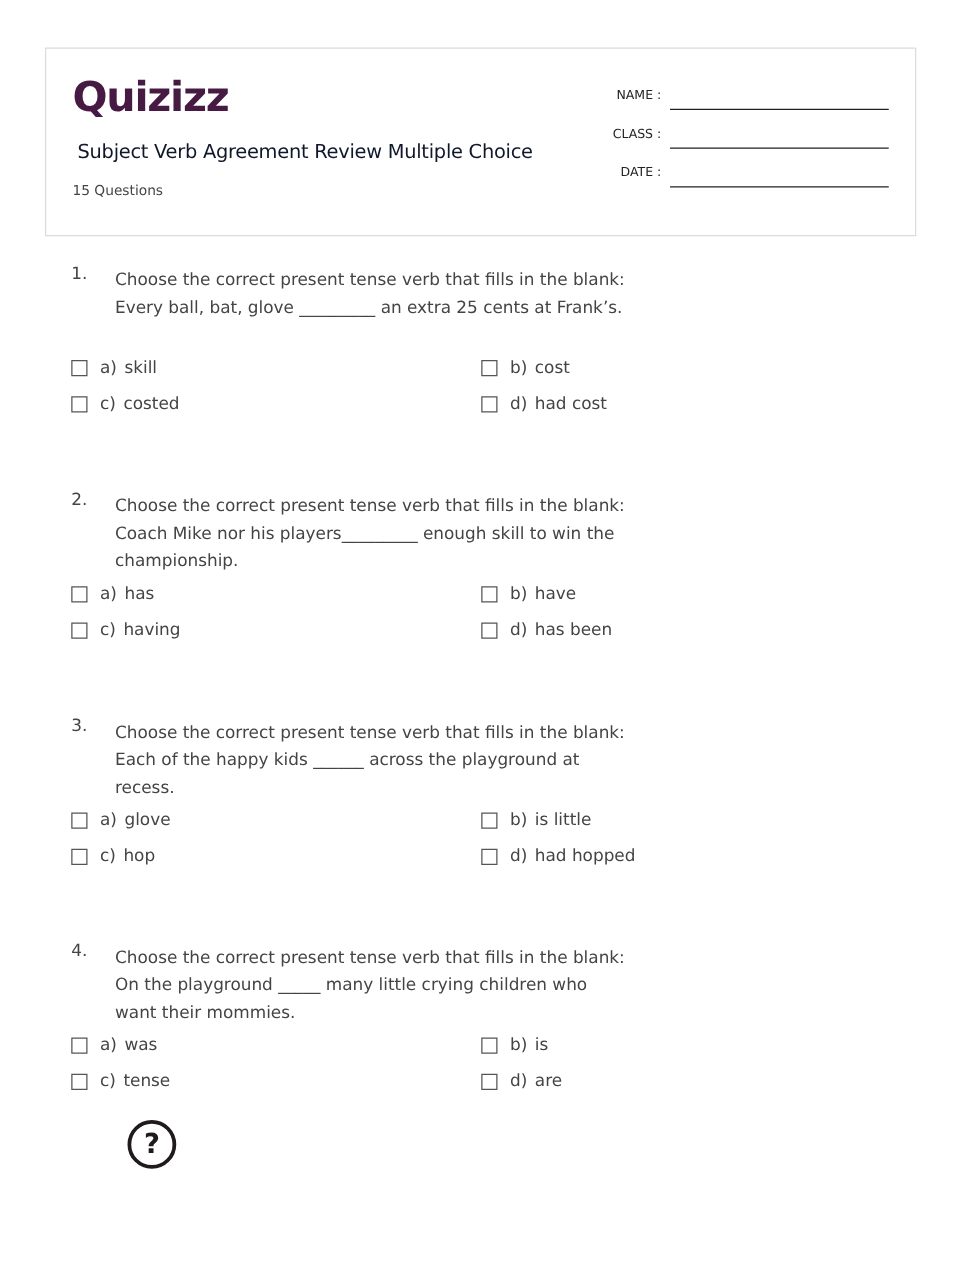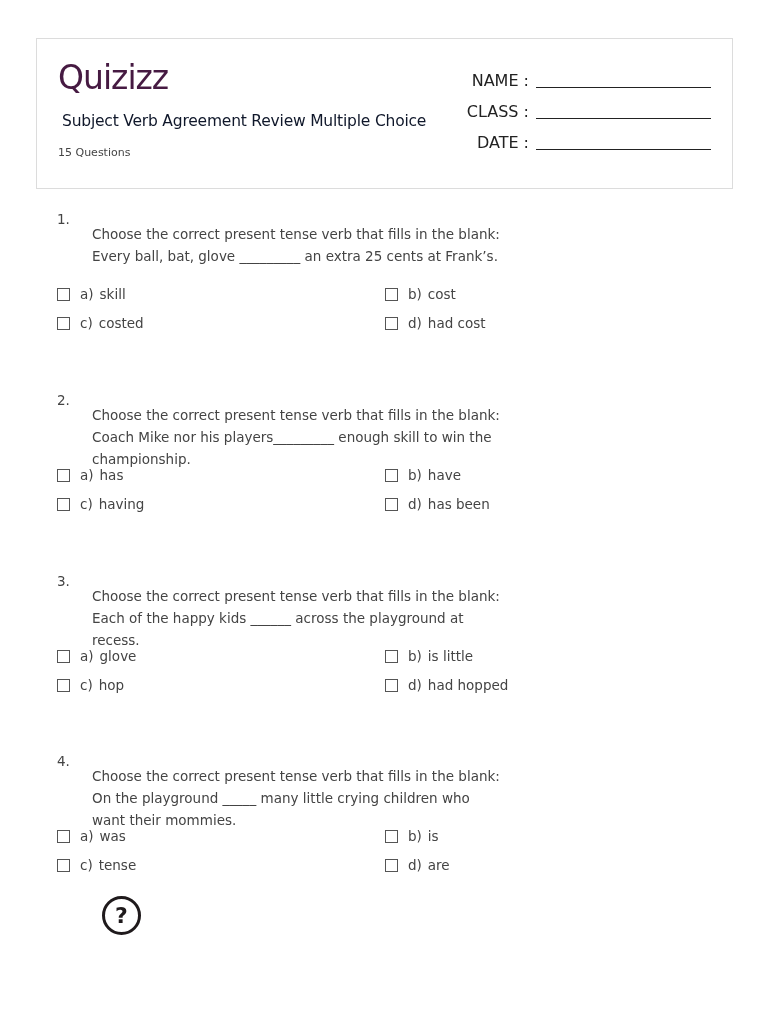--- a/index.html
+++ b/index.html
@@ -5,44 +5,44 @@
     * { box-sizing: border-box; margin: 0; padding: 0; }
     html, body { width: 768px; height: 1024px; background: #ffffff; overflow: hidden; }
     body { font-family: "DejaVu Sans", "Liberation Sans", sans-serif; color: #3a3a3a; position: relative; }
 
     .header-box {
       position: absolute; left: 36px; top: 38px; width: 697px; height: 151px;
       border: 1px solid #dcdcdc; background: #fff;
     }
     .logo {
       position: absolute; left: 21px; top: 18px; height: 42px;
-      font-family: "DejaVu Sans", sans-serif; font-weight: normal; font-size: 33px;
+      font-family: "DejaVu Sans", sans-serif; font-weight: bold; font-size: 33px;
       letter-spacing: -1px; color: #461a42; line-height: 42px;
     }
     .doc-title {
       position: absolute; left: 25px; top: 73px; font-size: 15.5px; color: #0f172a;
       letter-spacing: -0.2px;
     }
     .q-count {
       position: absolute; left: 21px; top: 107px; font-size: 11px; color: #444;
     }
     .fields { position: absolute; left: 440px; top: 28px; width: 235px; }
     .field-row { position: relative; height: 31px; }
     .field-label {
-      position: absolute; right: 183px; top: 4px; font-size: 16px; color: #222;
+      position: absolute; right: 183px; top: 4px; font-size: 10px; color: #222;
       white-space: nowrap;
     }
     .field-line {
       position: absolute; left: 59px; top: 20px; width: 175px; height: 1px;
       border-bottom: 1px solid #222;
     }
 
     .question { position: absolute; left: 57px; width: 650px; }
     .q-num { position: absolute; left: 0; top: 0; font-size: 13.5px; color: #444; }
-    .q-text { position: absolute; left: 35px; top: 12px; width: 410px; font-size: 13.5px; line-height: 22px; color: #444; }
+    .q-text { position: absolute; left: 35px; top: 2px; width: 410px; font-size: 13.5px; line-height: 22px; color: #444; }
     .option { position: absolute; height: 20px; display: flex; align-items: center; font-size: 13.5px; color: #444; }
     .checkbox { width: 13px; height: 13px; border: 1px solid #555; background: #fff; margin-right: 10px; flex: none; }
     .opt-letter { margin-right: 6px; }
 
     .help-icon {
       position: absolute; left: 102px; top: 896px; width: 39px; height: 39px;
       border: 3px solid #1f1a1c; border-radius: 50%;
       display: flex; align-items: center; justify-content: center;
       font-weight: bold; font-size: 22px; color: #1f1a1c; line-height: 1;
     }

